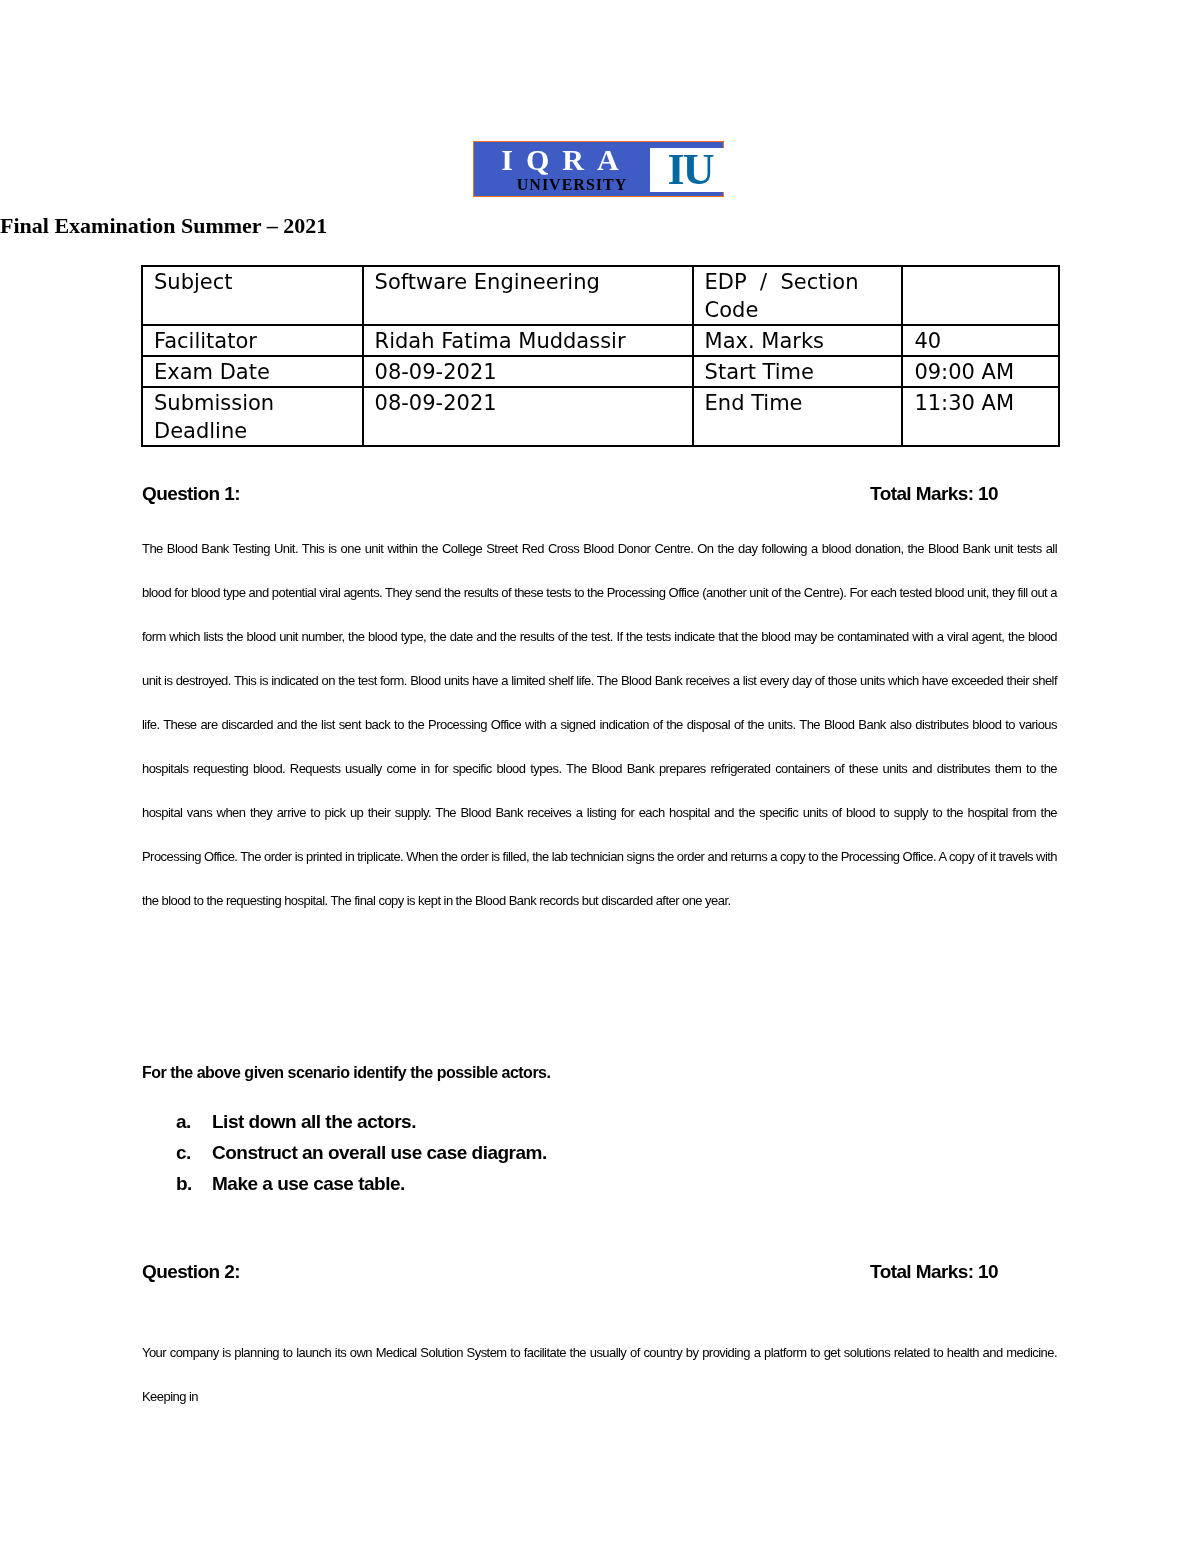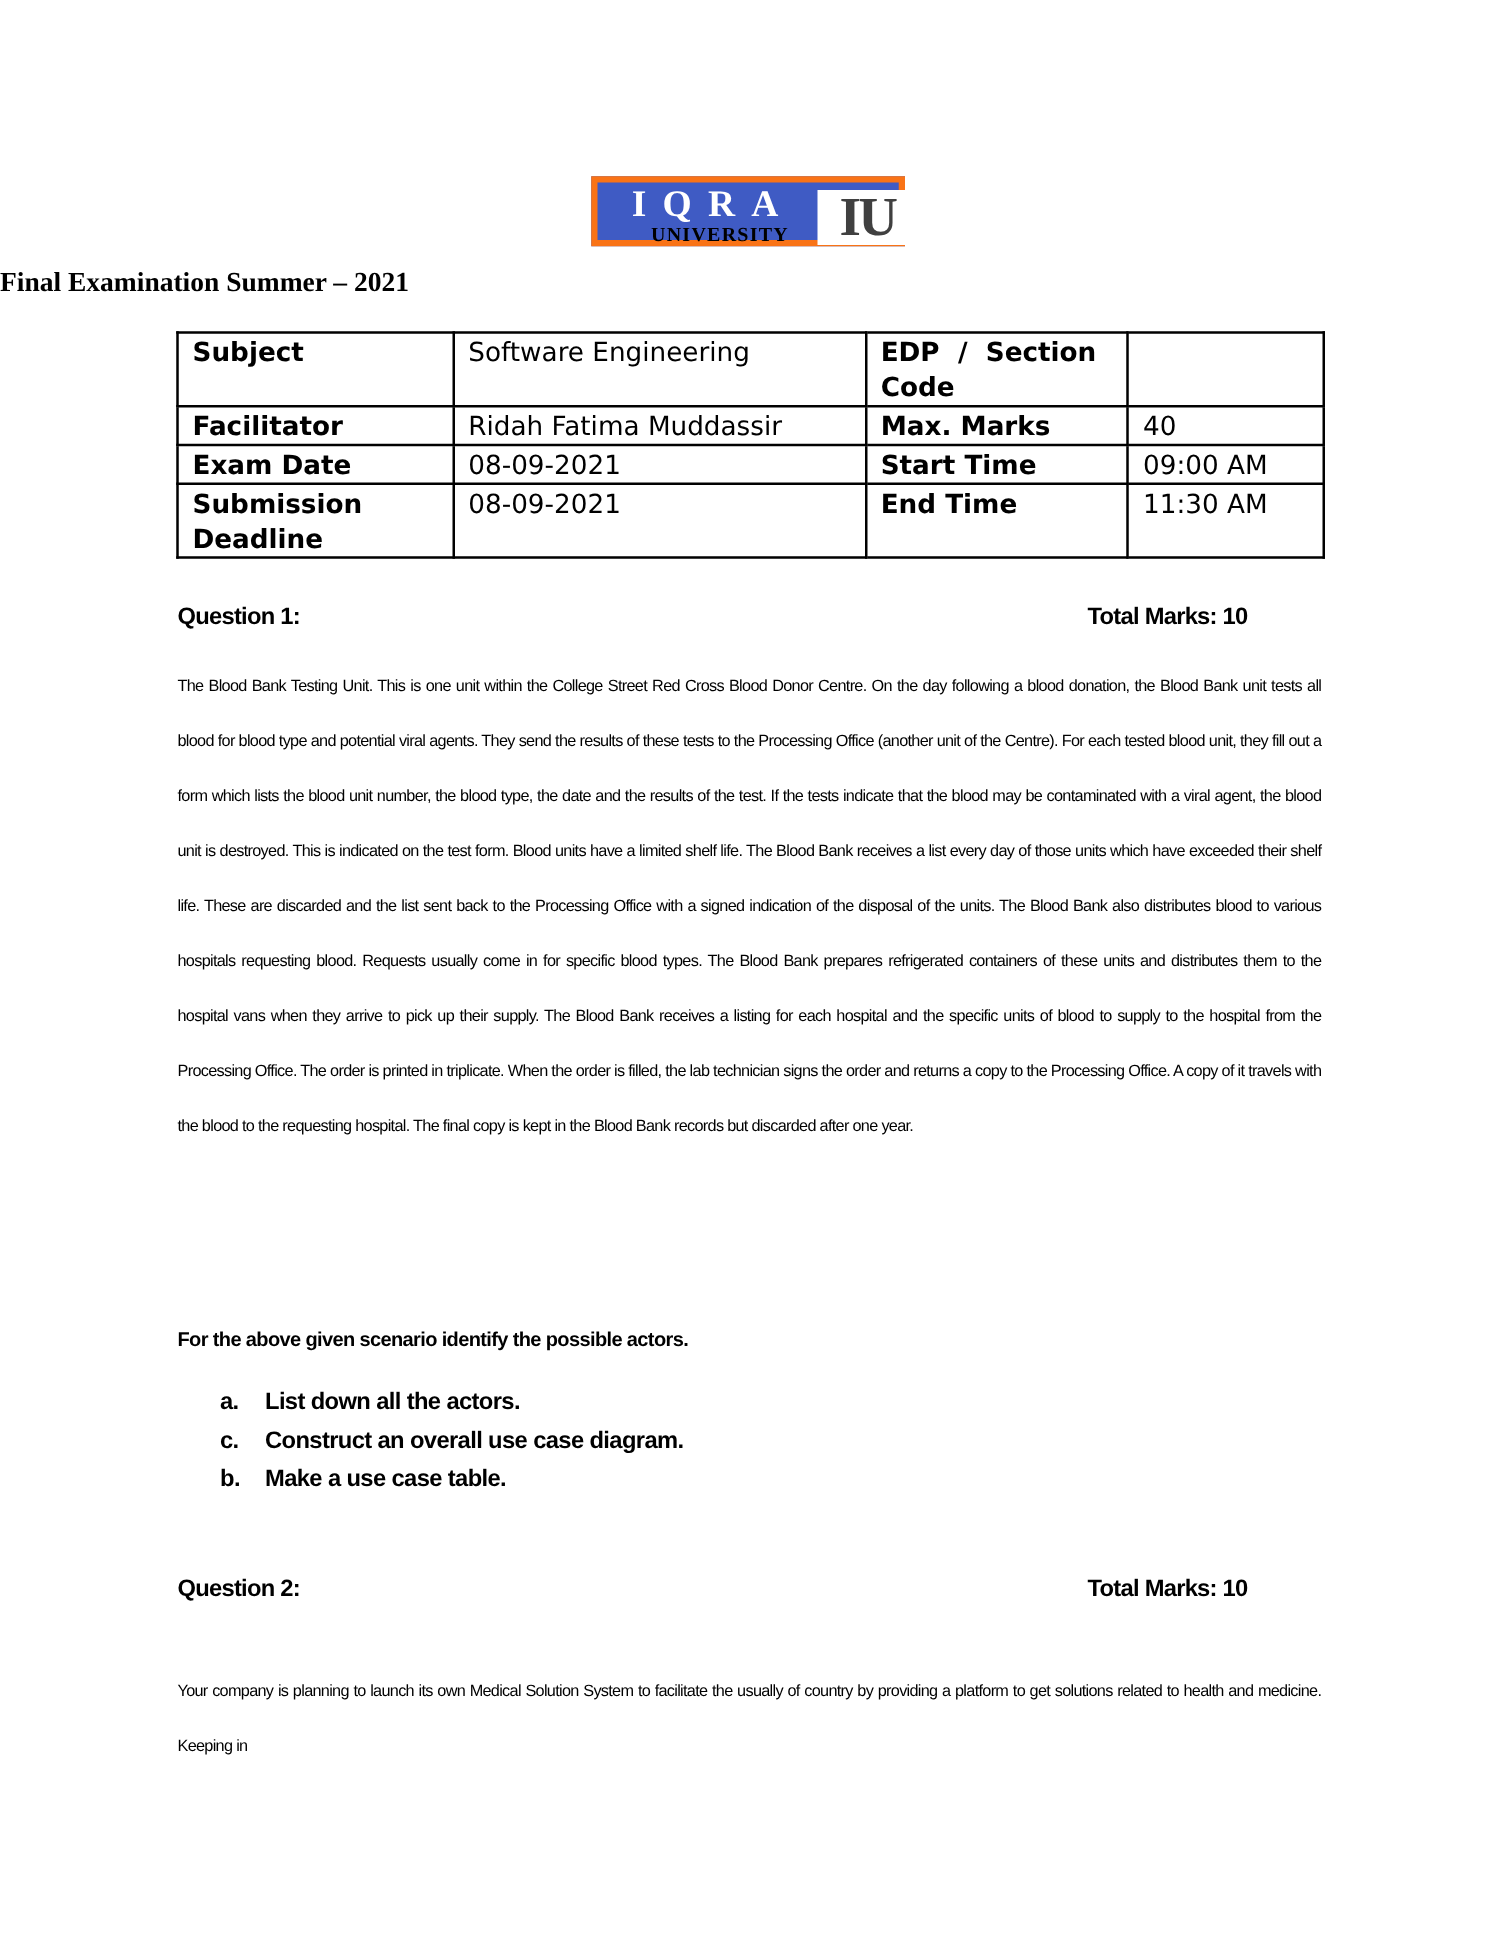--- a/index.html
+++ b/index.html
@@ -1,24 +1,24 @@
 <!DOCTYPE html>
 <html><head>
 <meta charset="utf-8">
 <style>
   html, body { margin:0; padding:0; background:#ffffff; }
   body { width:1200px; height:1553px; position:relative; overflow:hidden; color:#000; }
-  .logo { position:absolute; left:473px; top:141px; width:251px; height:56px; background:#3f5bc4; box-sizing:border-box; border:5px solid #f97316; }
+  .logo { position:absolute; left:473px; top:141px; width:251px; height:56px; background:#3f5bc4; box-sizing:border-box; border:1px solid #f97316; }
   .logo .iqra { position:absolute; left:20px; top:2px; width:145px; text-align:center; font-family:"Liberation Serif", serif; font-weight:bold; color:#fff; font-size:30px; letter-spacing:13px; line-height:32px; }
   .logo .univ { position:absolute; left:28px; top:34px; width:140px; text-align:center; font-family:"Liberation Serif", serif; font-weight:bold; color:#000000; font-size:16px; letter-spacing:1px; line-height:18px; }
-  .logo .iu { position:absolute; left:176px; top:6px; width:80px; height:44px; background:#fff; color:#404040; font-family:"Liberation Serif", serif; font-weight:bold; font-size:44px; line-height:44px; text-align:center; letter-spacing:-2px; }
+  .logo .iu { position:absolute; left:176px; top:6px; width:80px; height:44px; background:#fff; color:#0369a1; font-family:"Liberation Serif", serif; font-weight:bold; font-size:44px; line-height:44px; text-align:center; letter-spacing:-2px; }
   .title { position:absolute; left:0; width:1200px; top:213px; text-align:left; font-family:"Liberation Serif", serif; font-weight:bold; font-size:22px; }
   table.info { position:absolute; left:141px; top:265px; width:919px; border-collapse:collapse; font-family:"DejaVu Sans", sans-serif; font-size:21px; }
   table.info td { border:2px solid #000; vertical-align:top; padding:1px 10px 0 11px; line-height:28px; }
-  table.info td.lab { font-weight:bold; }
+  table.info td.lab { font-weight:normal; }
   .qhead { position:absolute; left:142px; width:856px; font-family:"Liberation Sans", sans-serif; font-weight:bold; font-size:19px; letter-spacing:-0.6px; }
   .qhead .marks { position:absolute; right:0; top:0; }
   .para { position:absolute; left:142px; width:915px; text-align:justify; font-family:"Liberation Sans", sans-serif; font-size:13px; line-height:44px; letter-spacing:-0.55px; }
   .instr { position:absolute; left:142px; top:1064px; font-family:"Liberation Sans", sans-serif; font-weight:bold; font-size:16px; letter-spacing:-0.5px; }
   .sublist { position:absolute; left:176px; top:1106px; margin:0; padding:0; list-style:none; font-family:"Liberation Sans", sans-serif; font-weight:bold; font-size:19px; letter-spacing:-0.5px; }
   .sublist li { height:31px; line-height:31px; }
   .sublist .mark { display:inline-block; width:36px; }
 </style>
 </head>
 <body>

